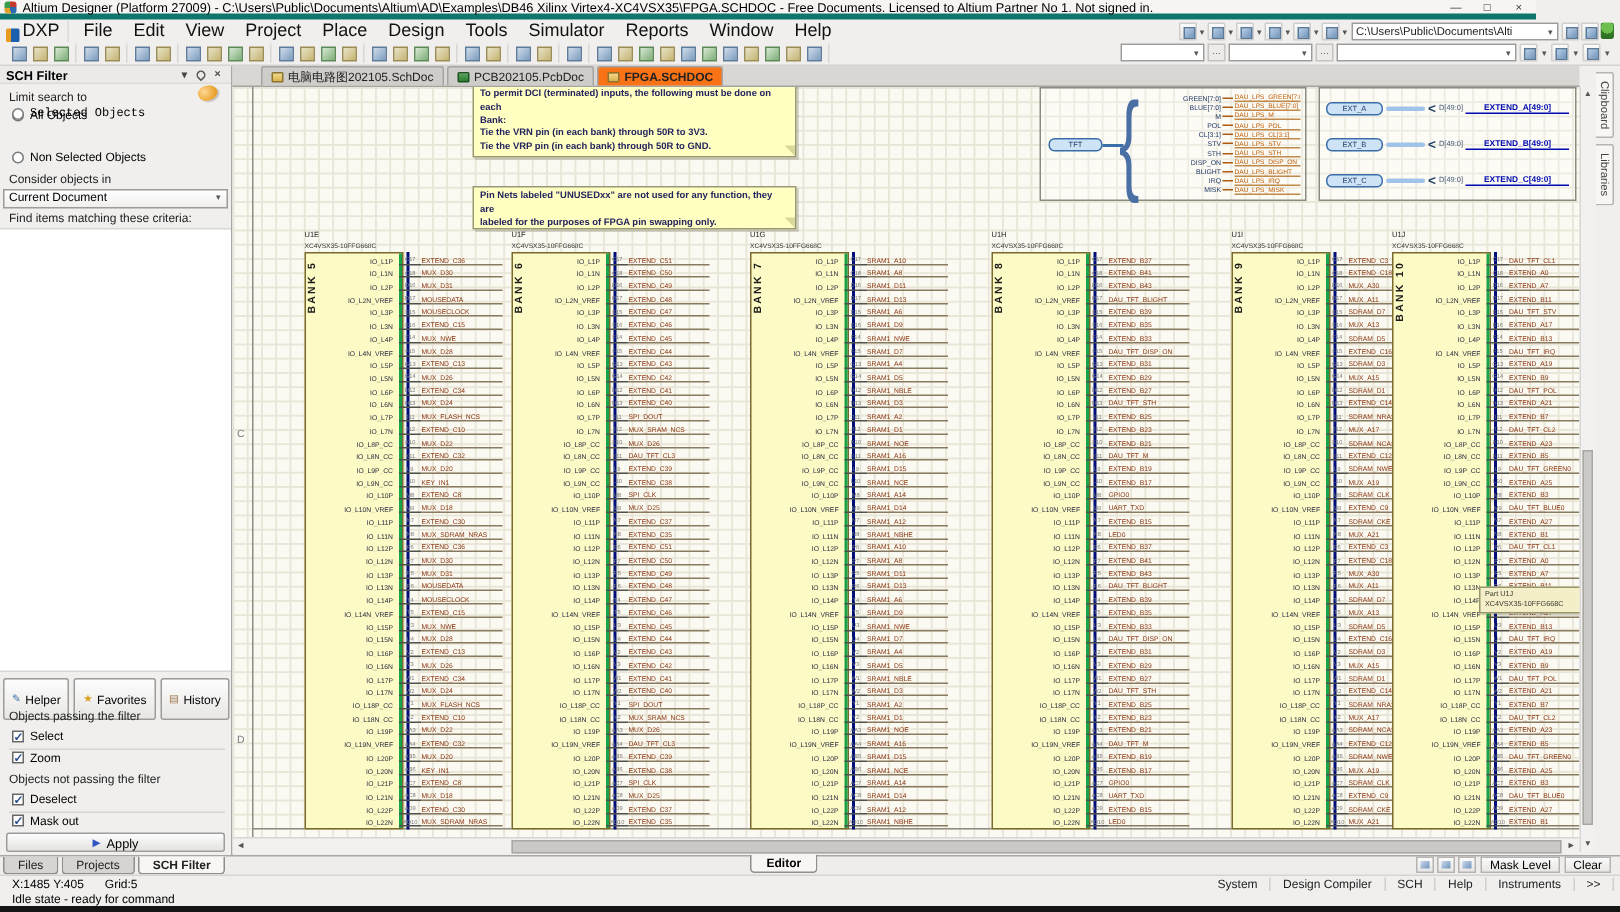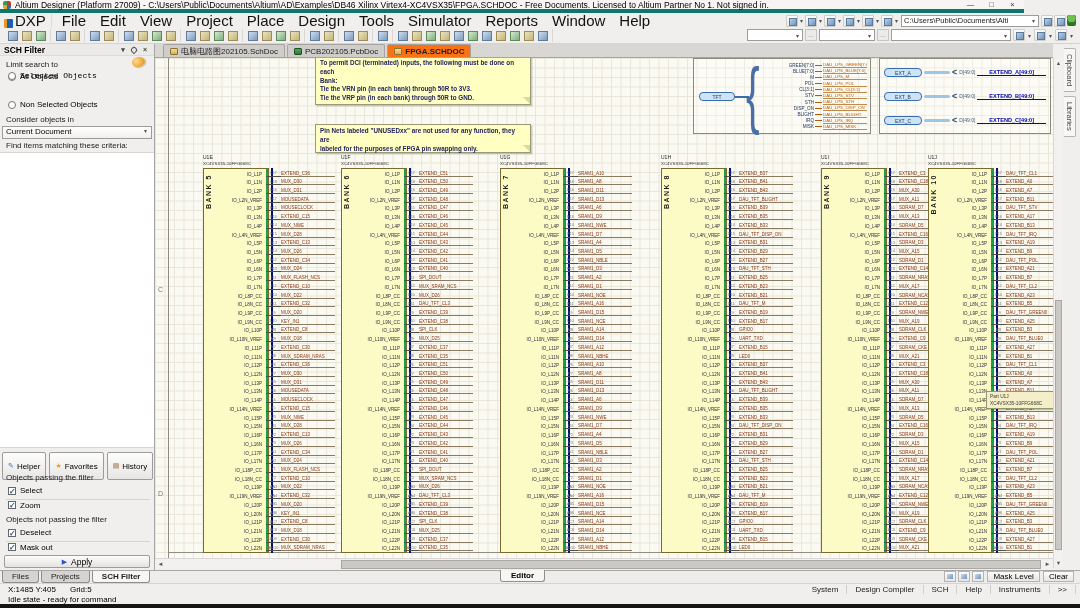--- a/index.html
+++ b/index.html
@@ -3,21 +3,21 @@
 <meta charset="utf-8">
 <style>
   *{margin:0;padding:0;box-sizing:border-box}
   html,body{width:1080px;height:608px;overflow:hidden}
   body{font-family:"Liberation Sans",sans-serif;background:#f0efee;position:relative;color:#000}
   
   #titlebar{position:absolute;left:0;top:0;width:1024px;height:13px;background:#f6f5f3;display:flex;align-items:center;gap:4px;padding:0 3px;font-size:8.5px;border-bottom:4px solid #0f766e}
   #app-icon{width:8px;height:8px;background:conic-gradient(#c23b2e 0 25%,#2b6cb0 0 50%,#e0a32e 0 75%,#3a9b4e 0);border-radius:2px}
   #title-text{white-space:nowrap;overflow:hidden;flex:1}
   .winbtn{width:17px;height:10px;font-size:7.5px;line-height:10px;text-align:center;color:#333}
-  #menubar{position:absolute;left:0;top:13px;width:1080px;height:15px;display:flex;align-items:flex-end;font-size:15px}
+  #menubar{position:absolute;left:0;top:13px;width:1080px;height:15px;display:flex;align-items:flex-end;font-size:12px}
   #dxp-logo{width:9px;height:9px;margin:0 2px 0 4px;background:linear-gradient(90deg,#e89a1d 0 34%,#1c5fae 34%);border-radius:1px}
   .menu-item{padding:0 7px;height:15px;line-height:15px;color:#111}
   #dxp-label{padding:0 5px 0 0;border-right:1px solid #dcdbd9;margin-right:3px}
   #mb-right{position:absolute;right:4px;top:13px;height:15px;display:flex;align-items:center;gap:2px}
   .mbicon{width:12px;height:12px;background:linear-gradient(#fbfbfb,#e9e8e6);border:1px solid #cfcecc;border-radius:1px;position:relative}
   .mbicon::after{content:'';position:absolute;left:2px;top:2px;width:6px;height:6px;background:linear-gradient(135deg,#b9cfe6,#6f94bd);border:1px solid #5a7a99}
   .mbcaret{font-size:6px;color:#555;margin:0 1px}
   #path-combo{width:138px;height:12px;background:#fff;border:1px solid #9d9c9a;font-size:7.5px;display:flex;align-items:center;justify-content:space-between;padding:0 2px;color:#222}
   #plant-icon{width:9px;height:11px;background:radial-gradient(circle at 50% 30%,#6fbf4e 0 45%,transparent 46%),linear-gradient(#3f8f2f,#2d6e22);border-radius:2px}
   
@@ -45,21 +45,21 @@
   #criteria-box{position:absolute;left:0;top:108px;width:154px;height:296px;background:#fff;border-top:1px solid #d8d7d5;border-bottom:1px solid #d8d7d5}
   #panel-btns{position:absolute;left:2px;top:408px;display:flex;gap:3px}
   .pbtn{height:28px;display:flex;align-items:center;gap:3px;padding:0 5px;font-size:8px;background:linear-gradient(#fdfdfd,#e7e6e4);border:1px solid #9d9c9a;border-radius:2px}
   .pbtn .gl{font-size:7px}
   .sect{position:absolute;left:6px;right:4px;font-size:8px;color:#222;border-bottom:1px solid #d5d4d2;padding-bottom:17px}
   .chk-row{position:absolute;left:8px;display:flex;align-items:center;gap:4px;font-size:8px}
   .chk{width:8px;height:8px;border:1px solid #666;background:#fff;font-size:8px;line-height:7px;text-align:center;color:#2a4d8f;font-weight:bold}
   #apply-btn{position:absolute;left:4px;top:511px;width:146px;height:13px;background:linear-gradient(#fdfdfd,#e3e2e0);border:1px solid #9d9c9a;border-radius:2px;font-size:8.5px;display:flex;align-items:center;justify-content:center;gap:4px}
   #apply-btn .tri{color:#2f55c4;font-size:7px}
   
-  #doc-tabs{position:absolute;left:155px;top:44px;width:898px;height:14px;background:#d9d7d4;border-bottom:1px solid #a5a4a2;display:flex;align-items:flex-end;padding-left:8px;gap:2px}
+  #doc-tabs{position:absolute;left:155px;top:44px;width:898px;height:14px;background:#d9d7d4;border-bottom:1px solid #a5a4a2;display:flex;align-items:flex-end;padding-left:19px;gap:2px}
   .dtab{height:13px;display:flex;align-items:center;gap:3px;padding:0 6px;font-size:8px;background:#cfcdca;border:1px solid #a5a4a2;border-bottom:none;border-radius:2px 2px 0 0;color:#222}
   .dtab.active{background:#f97316;font-weight:bold}
   .dicon{width:8px;height:7px;border-radius:1px}
   .i-schdoc{background:linear-gradient(#f2d98a,#dab24e);border:1px solid #8a7430}
   .i-pcbdoc{background:linear-gradient(#58a35c,#2e7d32);border:1px solid #1c521f}
   
   #canvas{position:absolute;left:155px;top:58px;width:898px;height:500px;background-color:#fbfaf2;background-image:linear-gradient(#e9e6d8 1px,transparent 1px),linear-gradient(90deg,#e9e6d8 1px,transparent 1px);background-size:9.5px 9.5px;overflow:hidden}
   #sheet-vline{position:absolute;left:13px;top:0;width:1px;height:500px;background:#8f8d82}
   #sheet-hline{position:absolute;left:13px;top:494px;right:0;height:1px;background:#8f8d82}
   .zone{position:absolute;left:3px;font-size:7px;color:#777}

